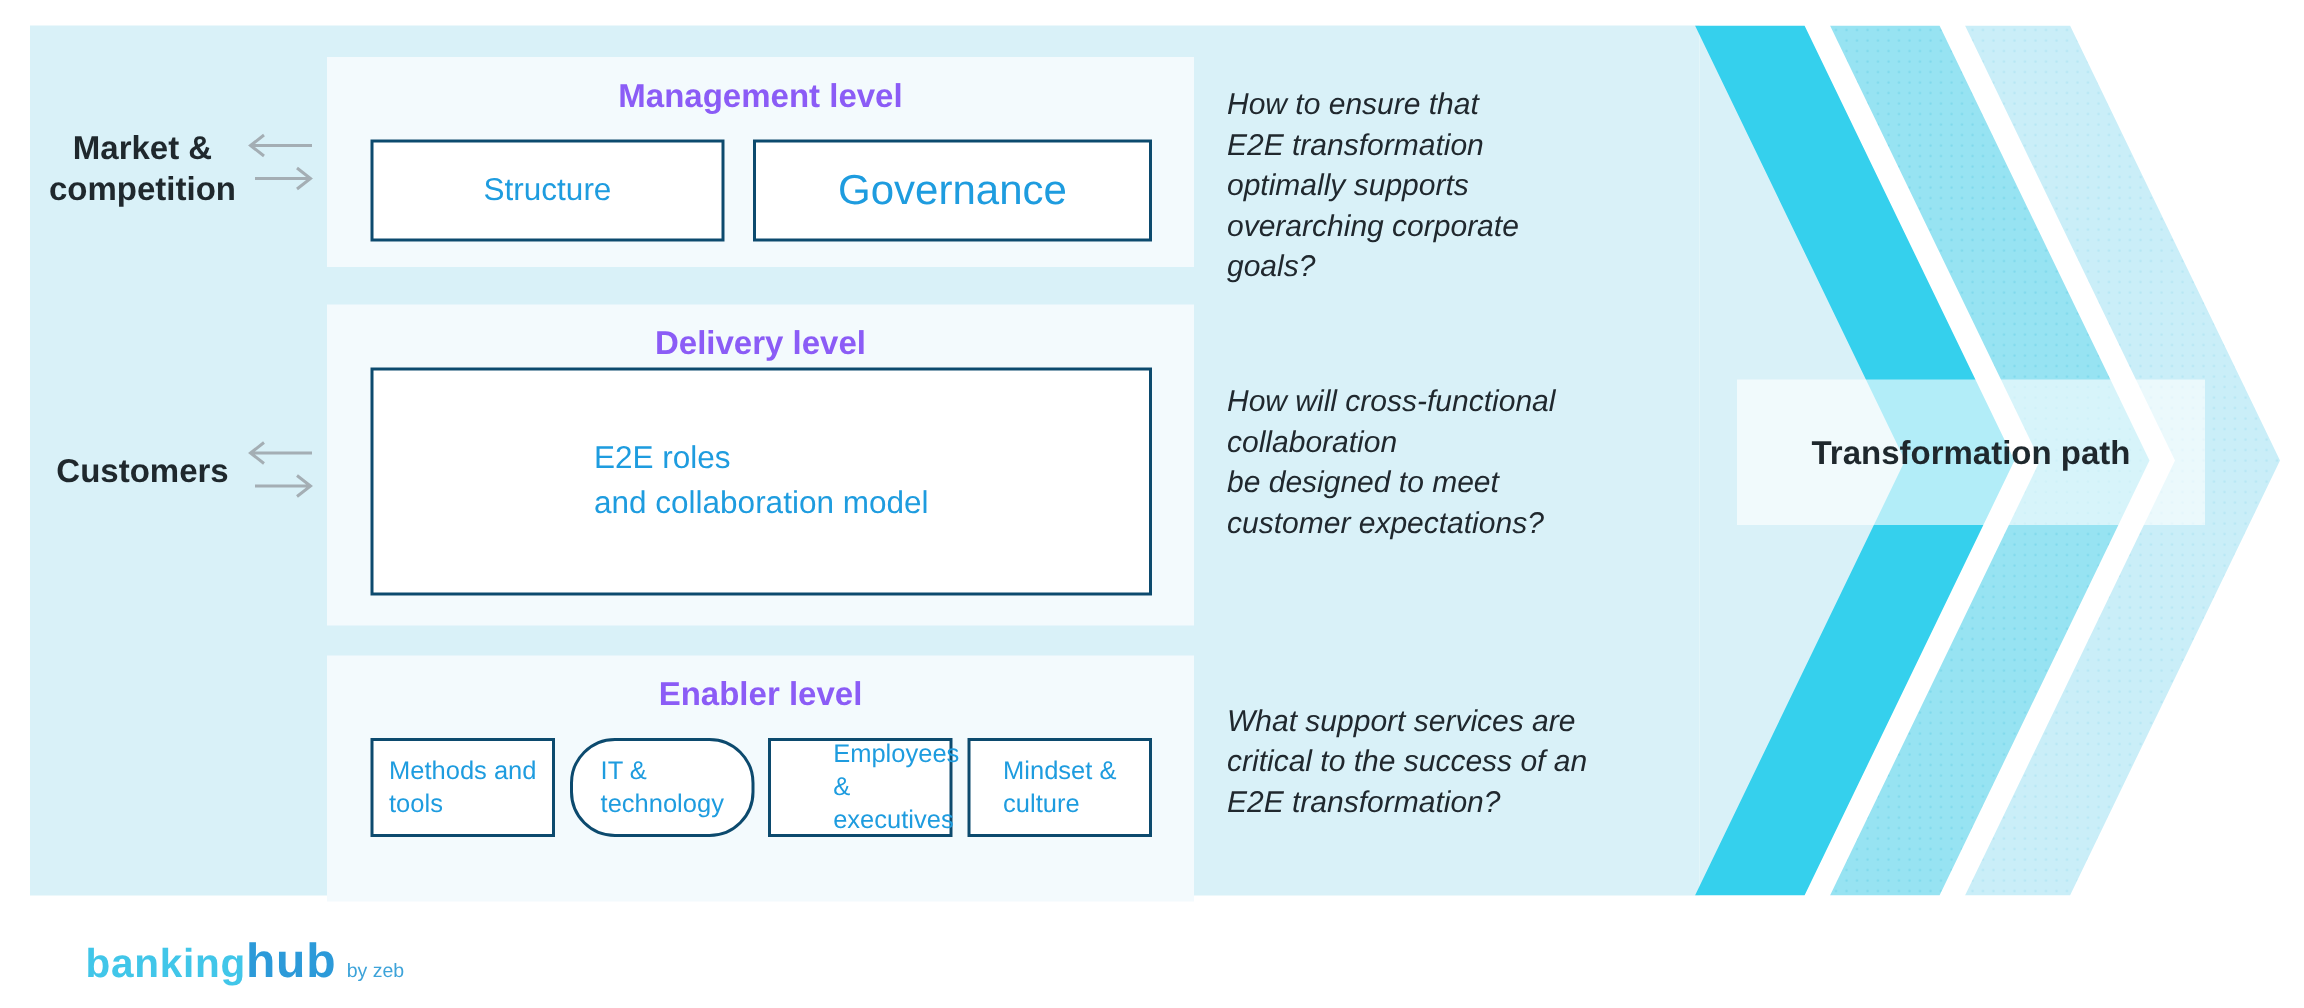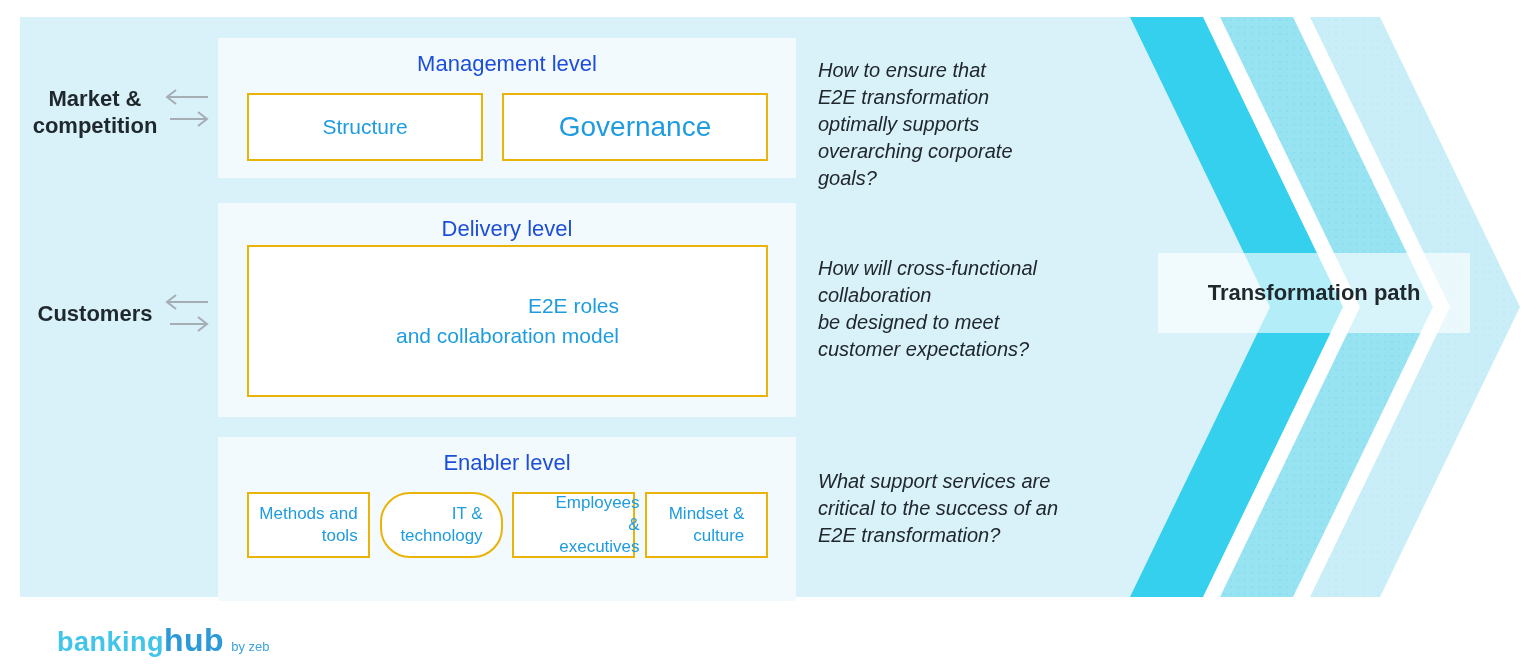--- a/index.html
+++ b/index.html
@@ -6,27 +6,27 @@
   body{font-family:"Liberation Sans", sans-serif; color:#1f282d;}
   .stage{position:relative;width:1536px;height:672px;background:#ffffff;overflow:hidden;}
 
   .main-panel{position:absolute;left:20px;top:17px;width:1113px;height:580px;background:#d9f1f8;}
 
   .level-panel{position:absolute;left:218px;width:578px;background:#f3fafd;}
   .level-panel.management{top:38px;height:140px;}
   .level-panel.delivery{top:203px;height:214px;}
   .level-panel.enabler{top:437px;height:164px;}
 
-  .level-title{position:absolute;left:0;right:0;text-align:center;font-weight:normal;font-size:22px;color:#1d4ed8;}
+  .level-title{position:absolute;left:0;right:0;text-align:center;font-weight:bold;font-size:22px;color:#8b5cf6;}
   .management .level-title{top:13px;}
   .delivery .level-title{top:13px;}
   .enabler .level-title{top:13px;}
 
-  .cyanbox{position:absolute;background:#ffffff;border:2px solid #eab308;box-sizing:border-box;
-           display:flex;align-items:center;justify-content:center;text-align:right;
+  .cyanbox{position:absolute;background:#ffffff;border:2px solid #0c4a6e;box-sizing:border-box;
+           display:flex;align-items:center;justify-content:center;text-align:left;
            color:#1e9cdf;white-space:pre-line;}
   .box-structure{left:29px;top:55px;width:236px;height:68px;font-size:21px;}
   .box-governance{left:284px;top:55px;width:266px;height:68px;font-size:28px;}
   .box-e2e{left:29px;top:42px;width:521px;height:152px;font-size:21px;line-height:30px;}
   .enabler-box{top:55px;width:123px;height:66px;font-size:17px;line-height:22px;}
   .enabler-box.b0{left:29px;} .enabler-box.b1{left:162px;border-radius:30px;} .enabler-box.b2{left:294px;padding-left:48px;} .enabler-box.b3{left:427px;}
 
   .side-label{position:absolute;left:20px;width:150px;text-align:center;font-weight:bold;font-size:22px;
               line-height:27px;color:#1f282d;white-space:pre-line;}
   .market-label{top:85px;}
@@ -35,21 +35,21 @@
   .arrows{position:absolute;width:50px;height:42px;}
   .arrows.market{left:162px;top:86px;}
   .arrows.customers{left:162px;top:291px;}
 
   .question{position:absolute;left:818px;width:310px;font-style:italic;font-size:20px;line-height:27px;
             color:#20282e;white-space:pre-line;}
   .q1{top:57px;} .q2{top:255px;} .q3{top:468px;}
 
   .chevrons{position:absolute;left:1130px;top:17px;width:406px;height:580px;}
 
-  .path-label{position:absolute;left:1158px;top:253px;width:312px;height:80px;
+  .path-label{position:absolute;left:1158px;top:253px;width:312px;height:97px;
               background:rgba(255,255,255,0.62);display:flex;align-items:center;justify-content:center;
               font-weight:bold;font-size:22px;color:#1f282d;}
 
   .logo{position:absolute;left:57px;top:622px;display:flex;align-items:baseline;}
   .logo .p1{font-weight:bold;font-size:27px;color:#41c6e9;letter-spacing:0.5px;}
   .logo .p2{font-weight:bold;font-size:32px;color:#2c9ad9;letter-spacing:0.5px;}
   .logo .byline{font-size:13px;color:#3da3d9;margin-left:7px;}
 </style>
 </head>
 <body>

